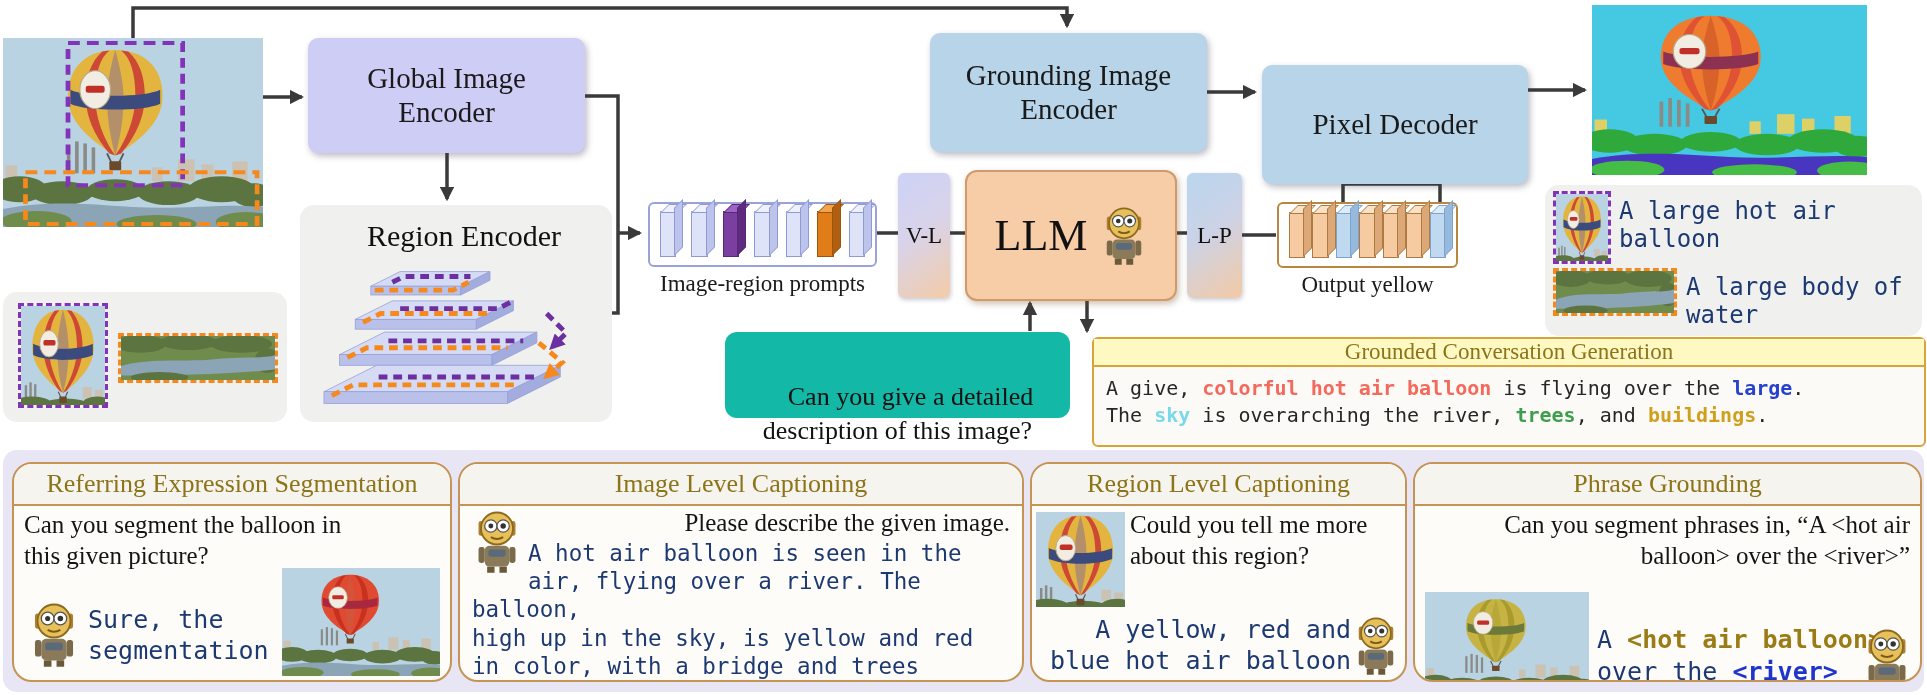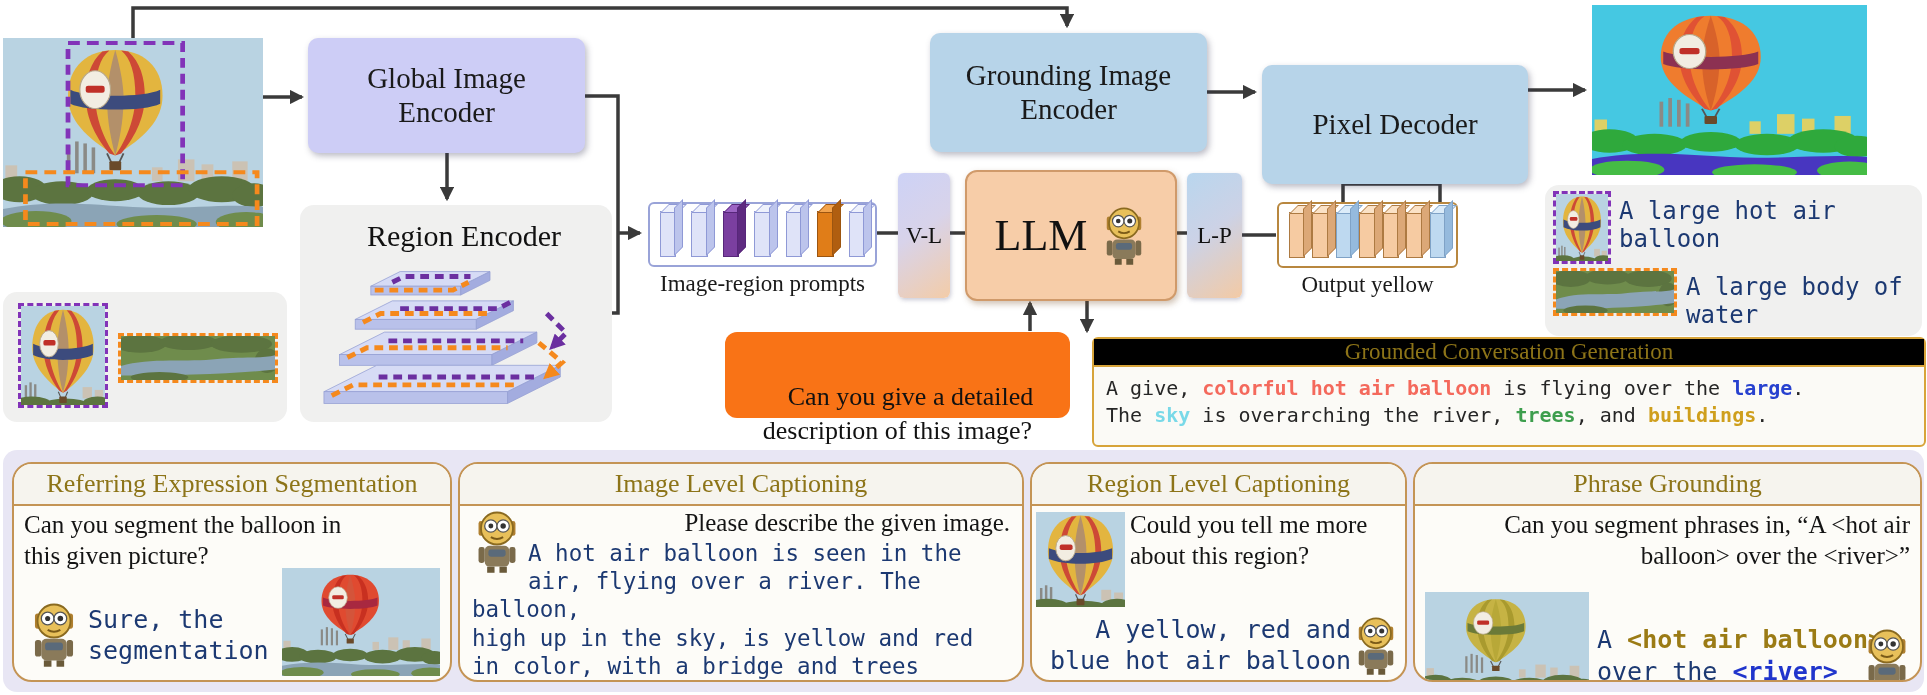--- a/index.html
+++ b/index.html
@@ -28,25 +28,25 @@
   .blk::before{content:"";position:absolute;left:-1px;top:-8px;width:calc(100% + 2px);height:7px;
        background:var(--bt);border:1px solid var(--bc);transform:skewX(-45deg);transform-origin:bottom left;}
   .blk::after{content:"";position:absolute;top:-4.5px;right:-8px;width:7px;height:calc(100% + 2px);
        background:var(--br);border:1px solid var(--bc);transform:skewY(-45deg);transform-origin:left top;}
   .lav{--bf:#dfe3f8;--bt:#eef1fc;--br:#bcc4ec;--bc:#8f99d6;}
   .purple{--bf:#7b3fa0;--bt:#9c64c4;--br:#5e2a80;--bc:#57277a;}
   .orange{--bf:#e07d18;--bt:#f3a34c;--br:#b05e10;--bc:#9c5510;}
   .out-orange{--bf:#f6cba2;--bt:#fbe2c6;--br:#dca877;--bc:#ad7a42;}
   .out-blue{--bf:#bed9f0;--bt:#dcecf9;--br:#95badd;--bc:#7fa2c6;}
   .toklabel{position:absolute;font-size:23px;text-align:center;color:#1a1a1a;}
-  .qbox{position:absolute;background:#f97316;border-radius:12px;font-size:26px;line-height:1.3;
+  .qbox{position:absolute;background:#14b8a6;border-radius:12px;font-size:26px;line-height:1.3;
         padding:14px 16px;text-align:center;white-space:pre-wrap;}
   .mono{font-family:"DejaVu Sans Mono",monospace;color:#1c3972;white-space:pre-wrap;}
   .goldbox{position:absolute;border:2px solid #cf9d45;border-radius:6px;background:#fbfaf6;}
-  .goldtitle{border-bottom:2px solid #cf9d45;background:#000000;color:#8d7418;
+  .goldtitle{border-bottom:2px solid #cf9d45;background:#fef9c3;color:#8d7418;
         text-align:center;font-size:23px;display:flex;align-items:center;justify-content:center;}
   .bottombar{position:absolute;background:#e8e6f4;border-radius:14px;}
   .panel{position:absolute;border:2px solid #c49455;border-radius:20px;background:#fdfcf8;overflow:hidden;}
   .ptitle{height:40px;border-bottom:2px solid #c49455;background:#f6f4ee;color:#8d7418;font-size:26px;
         display:flex;align-items:center;justify-content:center;}
   .pbody{position:relative;height:calc(100% - 42px);font-size:25px;line-height:1.22;color:#141414;}
   .dashimg{position:absolute;box-sizing:border-box;}
   .dash-purple{border:3.5px dashed #8233b8;}
   .dash-orange{border:3.5px dashed #f5891d;}
   svg.fit{display:block;width:100%;height:100%;}

